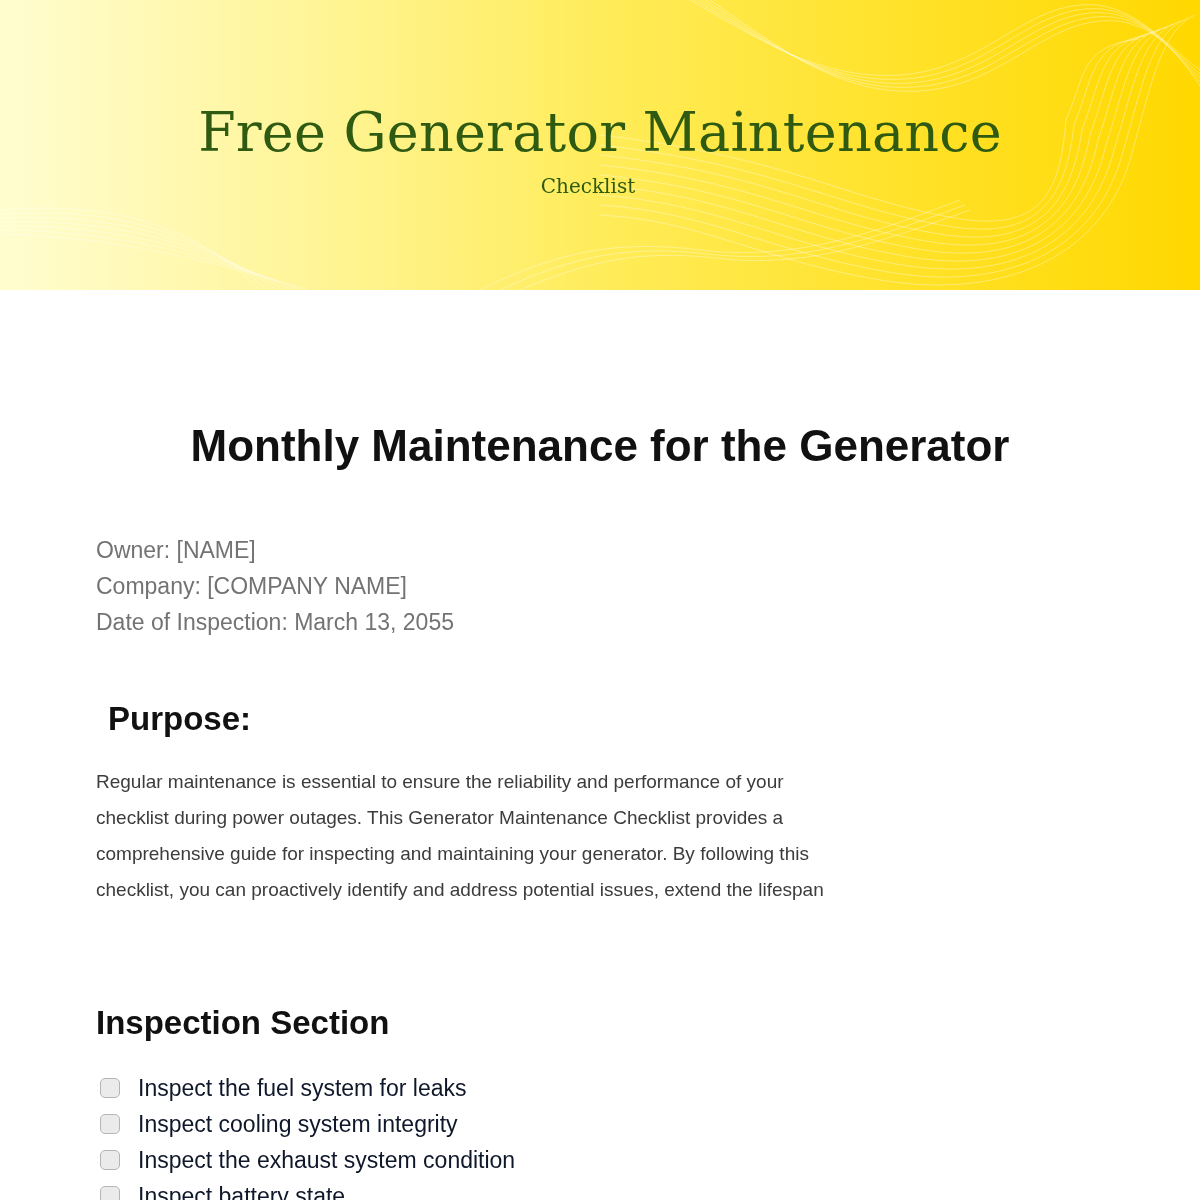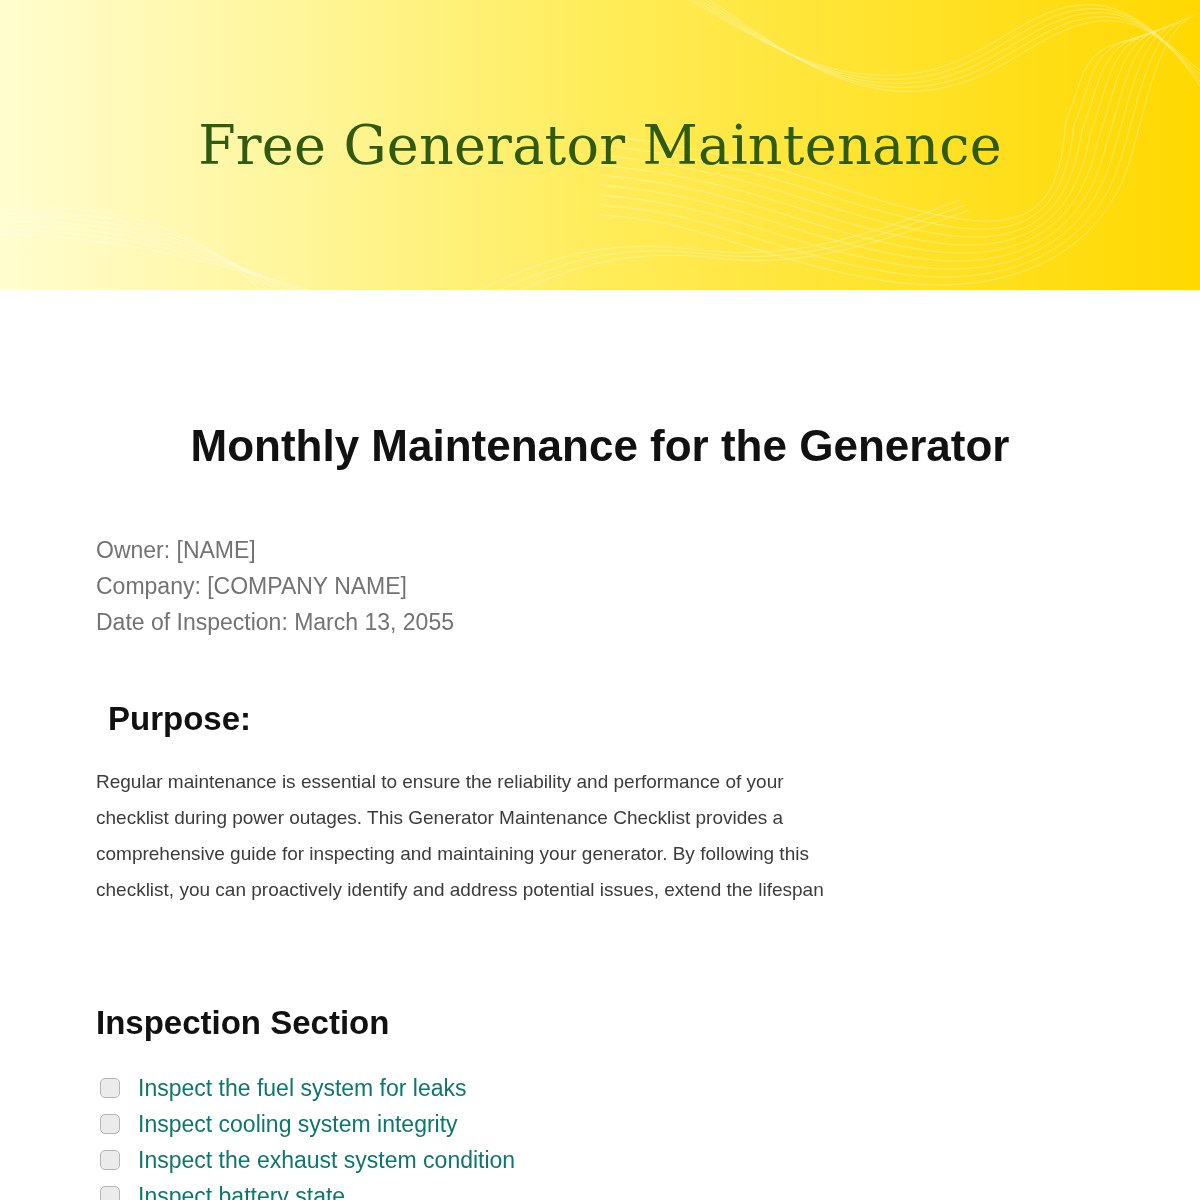--- a/index.html
+++ b/index.html
@@ -10,21 +10,20 @@
       position: absolute; left: 0; top: 0; width: 1200px; height: 290px;
       background: linear-gradient(90deg, #fffdd0 0%, #fff59a 25%, #ffec5a 50%, #ffe22a 75%, #ffd800 100%);
       overflow: hidden;
     }
     .banner svg.waves { position: absolute; left: 0; top: 0; width: 1200px; height: 290px; }
     .banner-title {
       position: absolute; left: 0; width: 1200px; top: 98px; text-align: center;
       font-family: "DejaVu Serif", "Liberation Serif", serif;
       font-size: 54px; color: #2e5a12; letter-spacing: 0.2px; line-height: 70px;
       padding-left: 0;
-      margin-top: 13px;
     }
     .banner-subtitle {
       position: absolute; left: 0; width: 1176px; top: 172px; text-align: center;
       font-family: "DejaVu Serif", "Liberation Serif", serif;
       font-size: 20px; color: #2e5a12; line-height: 28px;
     }
 
     .doc-title {
       position: absolute; left: 0; width: 1200px; top: 418px; text-align: center;
       font-family: "Liberation Sans", sans-serif; font-weight: 700;
@@ -45,21 +44,21 @@
       font-size: 19px; line-height: 36px; color: #3c3c3c;
     }
     .purpose-text span { display: block; white-space: nowrap; }
 
     .checklist { position: absolute; left: 100px; top: 1070px; list-style: none; }
     .check-item { display: flex; align-items: center; height: 36px; white-space: nowrap; }
     .checkbox {
       width: 20px; height: 20px; border: 1.5px solid #b5b5b5; border-radius: 5px;
       background: #ebebeb; margin-right: 18px; flex: 0 0 auto; cursor: pointer;
     }
-    .check-label { font-size: 23px; color: #0f766e; line-height: 36px; }
+    .check-label { font-size: 23px; color: #0f172a; line-height: 36px; }
   </style>
 </head>
 <body>
 
 <div class="banner">
   <svg class="waves" viewBox="0 0 1200 290" preserveAspectRatio="none">
     <g fill="none" stroke="#ffffff" stroke-opacity="0.35" stroke-width="1">
       <path d="M0 210 C 120 200, 200 230, 260 290"></path>
       <path d="M0 214 C 120 206, 205 236, 268 290"></path>
       <path d="M0 218 C 120 212, 210 242, 276 290"></path>
@@ -83,20 +82,21 @@
       <path d="M600 155 C 760 172, 820 212, 928 232 C 1030 252, 1070 212, 1082 130 C 1102 78, 1100 42, 1153 33"></path>
       <path d="M600 145 C 770 164, 830 204, 936 224 C 1035 244, 1065 204, 1074 125 C 1094 76, 1090 44, 1146 36"></path>
       <path d="M600 135 C 780 156, 840 196, 944 216 C 1040 236, 1060 196, 1066 120 C 1086 74, 1080 46, 1139 39"></path>
 
       <path d="M480 290 C 560 250, 620 240, 700 250 C 800 262, 880 230, 960 200"></path>
       <path d="M500 290 C 575 255, 630 245, 708 254 C 805 266, 885 234, 965 205"></path>
       <path d="M520 290 C 590 260, 640 250, 716 258 C 810 270, 890 238, 970 210"></path>
     </g>
   </svg>
   <div class="banner-title">Free Generator Maintenance</div>
+  <div class="banner-subtitle">Checklist</div>
 </div>
 
 <h1 class="doc-title">Monthly Maintenance for the Generator</h1>
 
 <div class="meta">
   <div>Owner: [NAME]</div>
   <div>Company: [COMPANY NAME]</div>
   <div>Date of Inspection: March 13, 2055</div>
 </div>
 

